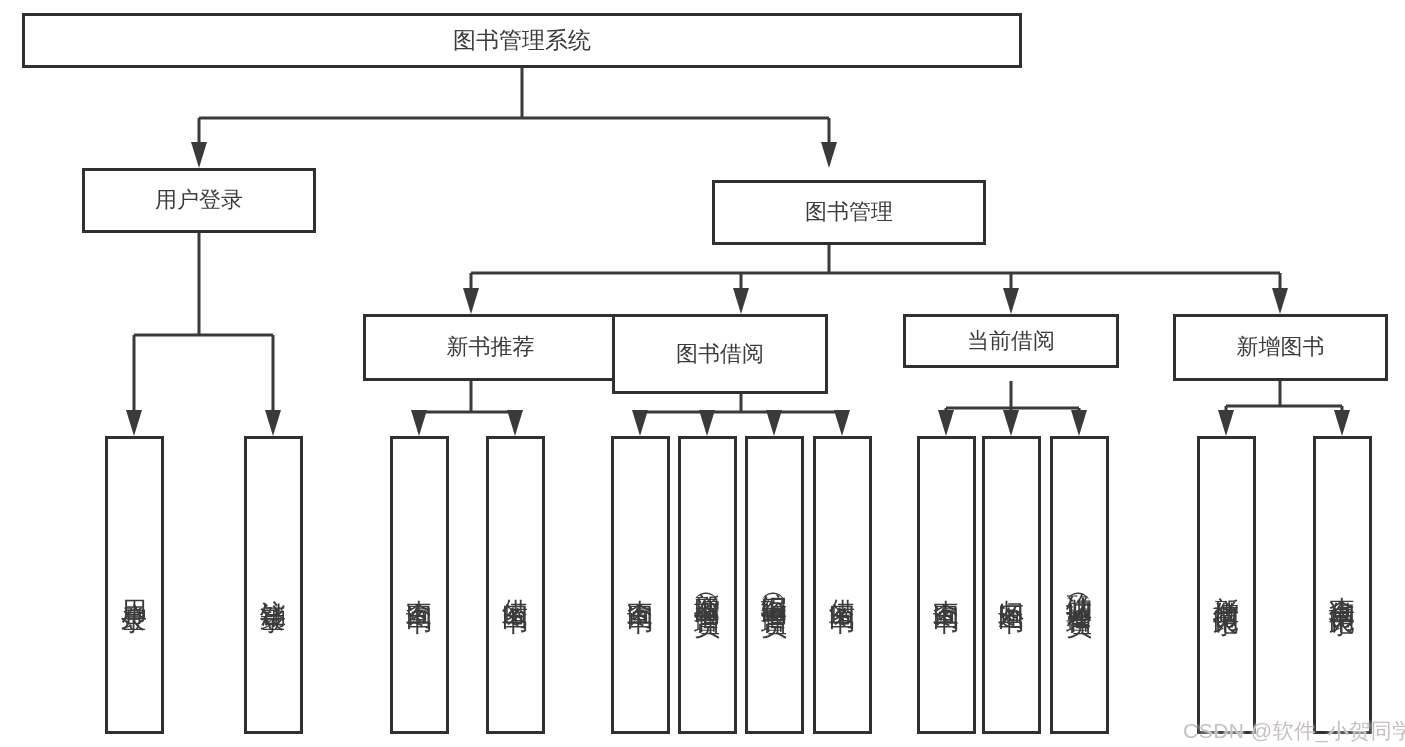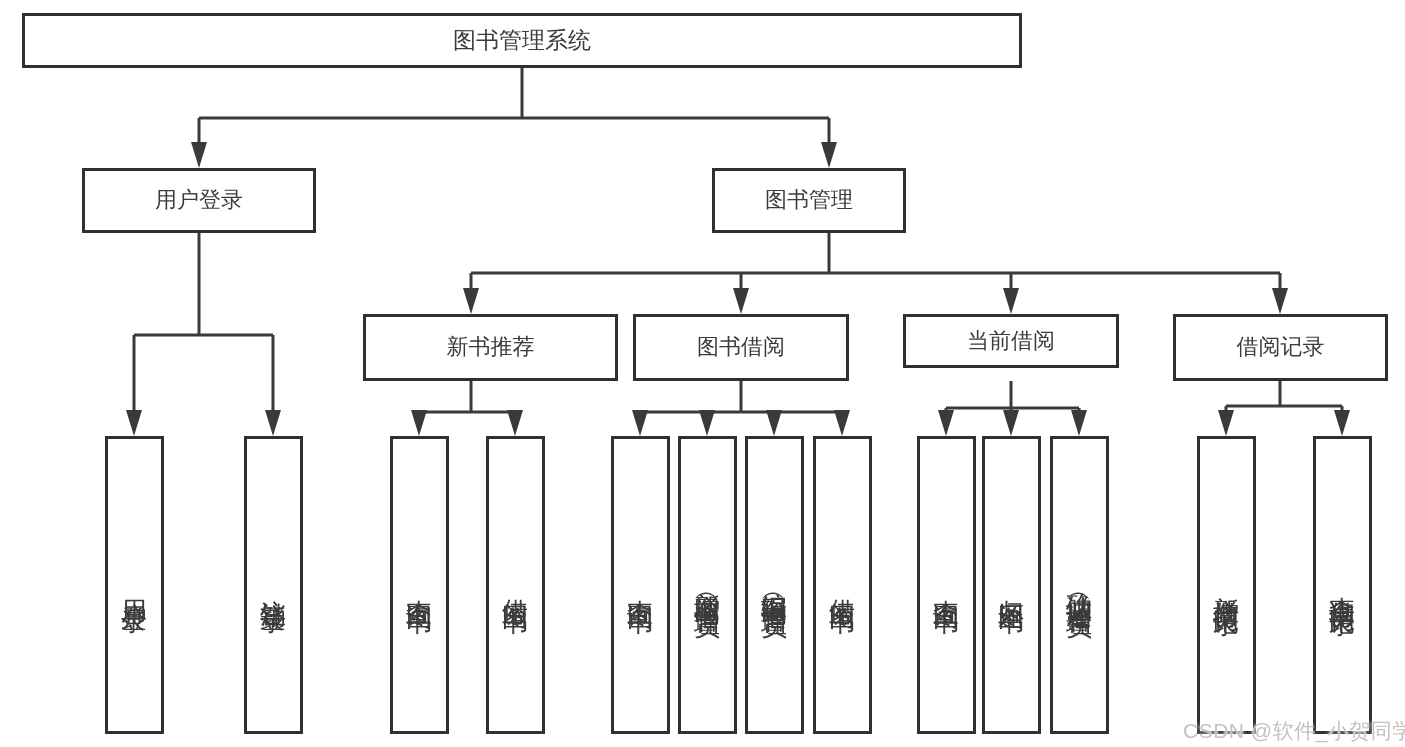--- a/index.html
+++ b/index.html
@@ -91,26 +91,26 @@
       <polygon points="1003,410 1019,410 1011,436"></polygon>
       <polygon points="1071,410 1087,410 1079,436"></polygon>
       <polygon points="1218,410 1234,410 1226,436"></polygon>
       <polygon points="1334,410 1350,410 1342,436"></polygon>
     </g>
   </svg>
 
   <div class="box root" style="left:22px;top:13px;width:1000px;height:55px">图书管理系统</div>
 
   <div class="box" style="left:82px;top:168px;width:234px;height:65px">用户登录</div>
-  <div class="box" style="left:712px;top:168px;width:194px;height:65px">图书管理</div>
+  <div class="box" style="left:712px;top:180px;width:274px;height:65px">图书管理</div>
 
   <div class="box" style="left:363px;top:314px;width:255px;height:67px">新书推荐</div>
-  <div class="box" style="left:633px;top:314px;width:216px;height:67px">图书借阅</div>
+  <div class="box" style="left:612px;top:314px;width:216px;height:80px">图书借阅</div>
   <div class="box" style="left:903px;top:314px;width:216px;height:54px">当前借阅</div>
-  <div class="box" style="left:1173px;top:314px;width:215px;height:67px">借阅记录</div>
+  <div class="box" style="left:1173px;top:314px;width:215px;height:67px">新增图书</div>
 
   <div class="box vbox" style="left:105px;top:436px;width:59px;height:298px">用户登录</div>
   <div class="box vbox" style="left:244px;top:436px;width:59px;height:298px">注销登录</div>
 
   <div class="box vbox" style="left:390px;top:436px;width:59px;height:298px">查询图书</div>
   <div class="box vbox" style="left:486px;top:436px;width:59px;height:298px">借阅图书</div>
 
   <div class="box vbox" style="left:611px;top:436px;width:59px;height:298px">查询图书</div>
   <div class="box vbox" style="left:678px;top:436px;width:59px;height:298px">新增图书（管理员）</div>
   <div class="box vbox" style="left:745px;top:436px;width:59px;height:298px">编辑图书（管理员）</div>

